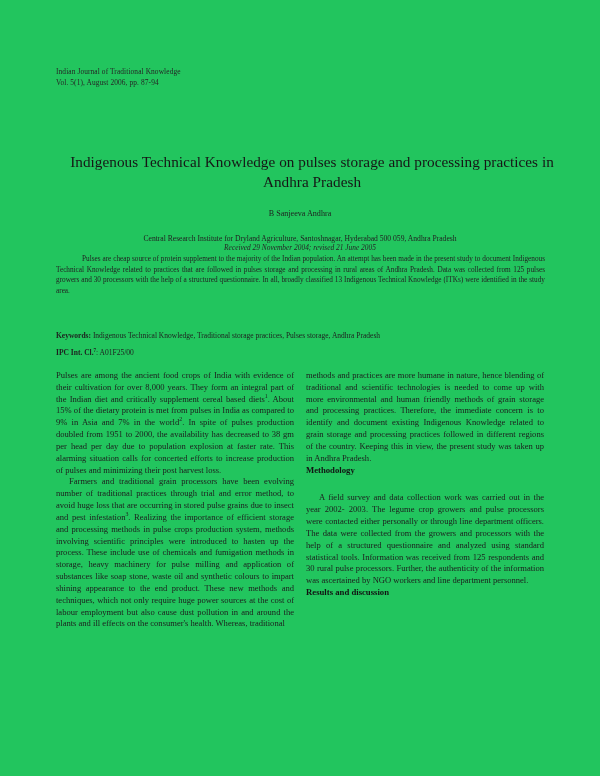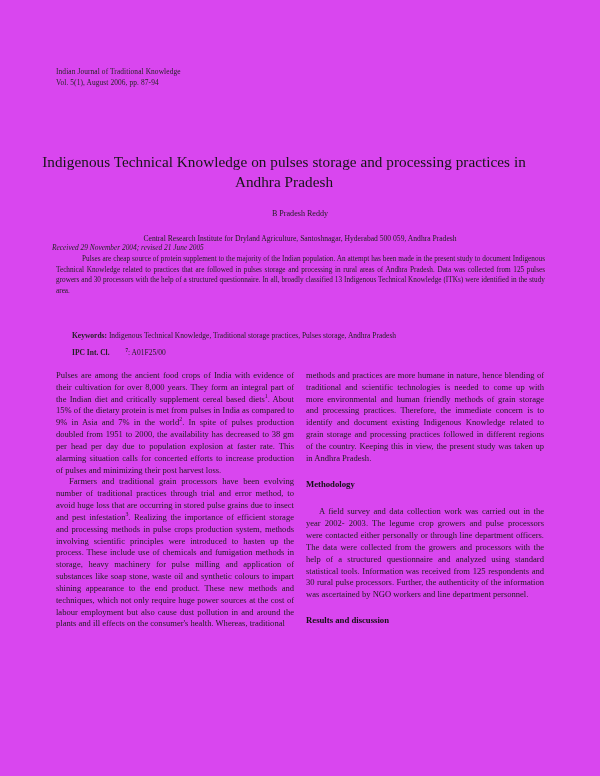--- a/index.html
+++ b/index.html
@@ -13,39 +13,39 @@
     font-family: "Liberation Serif", "DejaVu Serif", serif;
     color: #1b1b1b;
     overflow: hidden;
   }
   .page {
     position: relative;
     width: 600px;
     height: 776px;
     box-sizing: border-box;
     padding: 0;
-    background: #d946ef;
+    background: #22c55e;
   }
 
   
   .journal-head {
     position: absolute;
     left: 56px;
     top: 66px;
     font-size: 7.4px;
     line-height: 1.52;
     letter-spacing: 0.1px;
     color: #262626;
   }
   .journal-head div { white-space: nowrap; }
 
   
   .title-block {
     position: absolute;
-    left: 36px;
+    left: 64px;
     top: 152px;
     width: 496px;
     text-align: center;
   }
   .paper-title {
     font-size: 15.2px;
     line-height: 1.32;
     color: #161616;
     font-weight: normal;
     margin: 0;
@@ -71,20 +71,21 @@
     line-height: 1.5;
     color: #222;
     margin: 12px;
     white-space: nowrap;
   }
   .received {
     position: absolute;
     left: 52px;
     top: 243px;
     width: 496px;
+    text-align: center;
     font-style: italic;
     font-size: 7.4px;
     color: #262626;
   }
 
   
   .abstract {
     position: absolute;
     left: 56px;
     top: 254px;
@@ -108,21 +109,21 @@
   }
   .ipc {
     position: absolute;
     left: 56px;
     top: 347px;
     width: 489px;
     font-size: 7.5px;
     line-height: 1.5;
     color: #1f1f1f;
   }
-  .lbl { font-weight: bold; margin-left: 16px; }
+  .lbl { font-weight: bold; }
   sup { font-size: 0.68em; vertical-align: super; line-height: 0; }
 
   
   .body-cols {
     position: absolute;
     left: 56px;
     top: 370px;
     width: 489px;
     height: 380px;
     display: flex;
@@ -136,21 +137,21 @@
     color: #1d1d1d;
   }
   .col p {
     margin: 0;
     text-indent: 13px;
   }
   .col p.noindent { text-indent: 0; }
   .col h2 {
     font-size: 8.7px;
     font-weight: bold;
-    margin: 14px 0 0 0;
+    margin: 0 0 0 0;
     line-height: 1.35;
     text-indent: 0;
     color: #121212;
   }
   .col h2 + p { margin-top: 16px; }
 </style>
 </head>
 <body>
 
 <div class="page">
@@ -158,21 +159,21 @@
   <div class="journal-head">
     <div>Indian Journal of Traditional Knowledge</div>
     <div>Vol. 5(1), August 2006, pp. 87-94</div>
   </div>
 
   <div class="title-block">
     <h1 class="paper-title">Indigenous Technical Knowledge on pulses storage and processing practices in Andhra Pradesh</h1>
   </div>
 
   <div class="author-block">
-    <p class="author-name">B Pradesh Reddy</p>
+    <p class="author-name">B Sanjeeva Andhra</p>
     <p class="affiliation">Central Research Institute for Dryland Agriculture, Santoshnagar, Hyderabad 500 059, Andhra Pradesh</p>
   </div>
 
   <div class="received">Received 29 November 2004; revised 21 June 2005</div>
 
   <div class="abstract">Pulses are cheap source of protein supplement to the majority of the Indian population. An attempt has been made in the present study to document Indigenous Technical Knowledge related to practices that are followed in pulses storage and processing in rural areas of Andhra Pradesh. Data was collected from 125 pulses growers and 30 processors with the help of a structured questionnaire. In all, broadly classified 13 Indigenous Technical Knowledge (ITKs) were identified in the study area.</div>
 
   <div class="keywords">
     <span class="lbl">Keywords:</span>
     <span>Indigenous Technical Knowledge, Traditional storage practices, Pulses storage, Andhra Pradesh</span>

